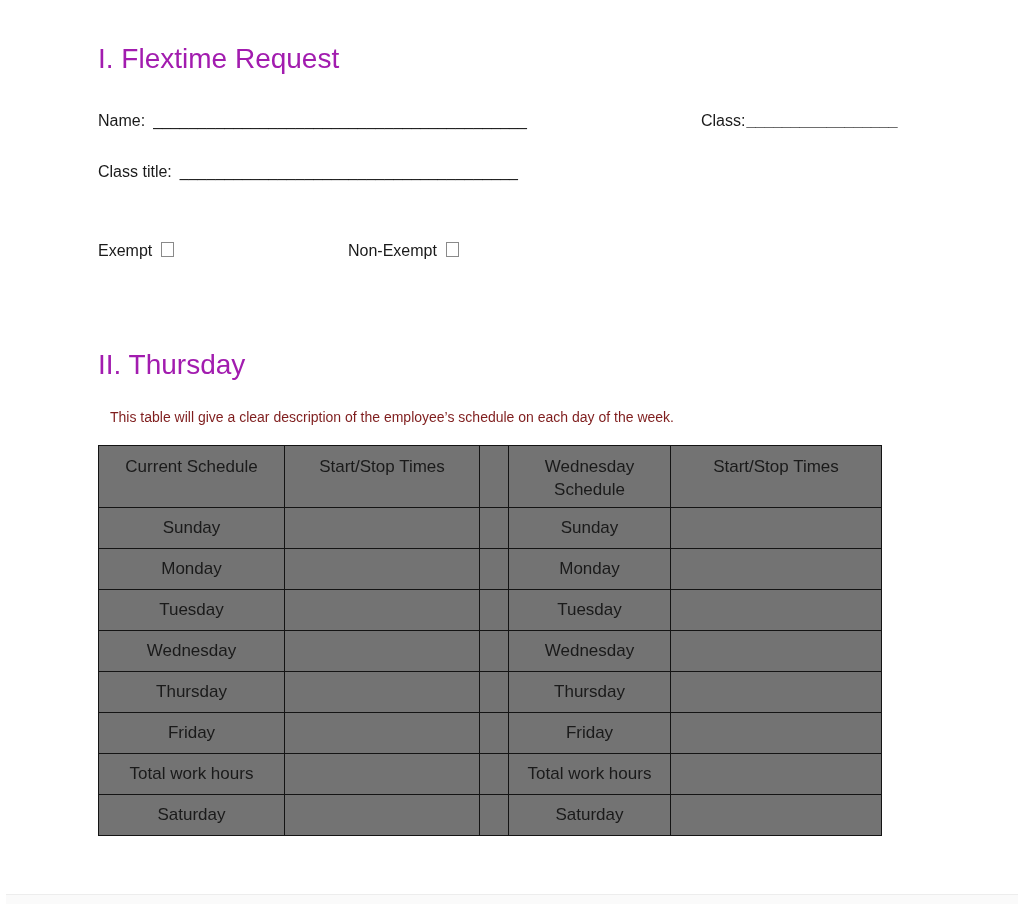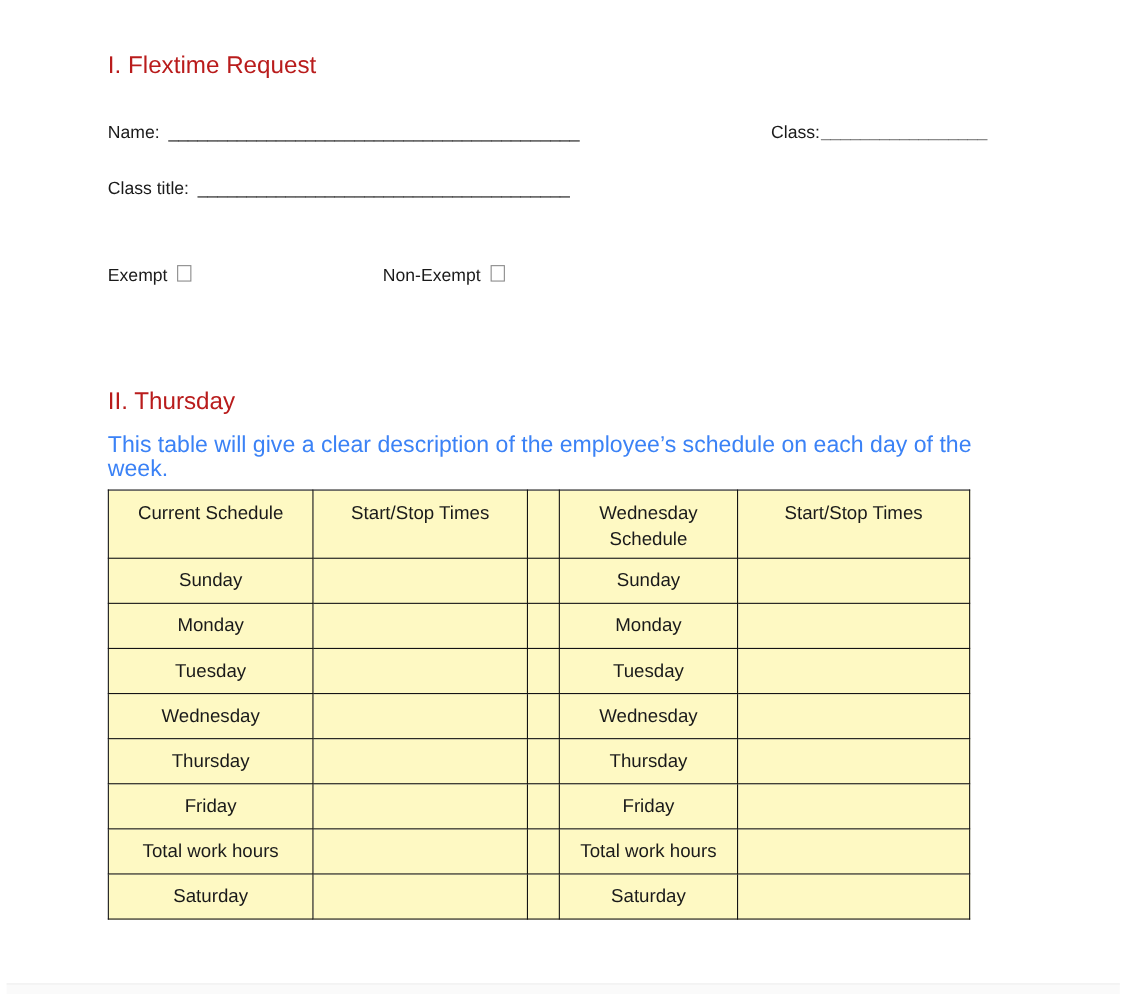--- a/index.html
+++ b/index.html
@@ -7,22 +7,22 @@
     position:relative;
     width:1024px; height:904px;
     background:#ffffff;
     font-family:"Liberation Sans", sans-serif;
     color:#1a1a1a;
     overflow:hidden;
   }
   .section-heading {
     position:absolute; left:98px;
     margin:0;
-    font-size:22px; font-weight:400;
-    color:#b91c1c;
+    font-size:28px; font-weight:400;
+    color:#a21caf;
     line-height:26px;
   }
   .heading-1 { top:46px; }
   .heading-2 { top:352px; }
   .field-row {
     position:absolute; left:98px;
     font-size:16px; line-height:20px;
     white-space:nowrap;
   }
   .row-name { top:111px; }
@@ -43,38 +43,38 @@
     vertical-align:-1px;
     background:#ffffff;
   }
   .nonexempt-group {
     position:absolute; left:250px; top:0;
     white-space:nowrap;
   }
   .description {
     position:absolute; left:98px; top:394px;
     width:820px;
-    margin:0;
-    font-size:21px; line-height:22px;
-    color:#3b82f6;
+    margin:12px;
+    font-size:14px; line-height:22px;
+    color:#7f1d1d;
   }
   table.schedule {
     position:absolute; left:98px; top:445px;
     width:783px;
     border-collapse:collapse;
     table-layout:fixed;
   }
   table.schedule th, table.schedule td {
     border:1.5px solid #141414;
     font-weight:400;
     font-size:17px;
     text-align:center;
     padding:0;
     box-sizing:border-box;
-    background:#fef9c3;
+    background:#737373;
   }
   table.schedule thead th {
     height:62px;
     vertical-align:top;
     padding-top:9px;
     line-height:23px;
   }
   table.schedule tbody td { height:41px; vertical-align:middle; }
   .wrap-narrow { display:inline-block; max-width:105px; }
   .page-bottom-edge {

